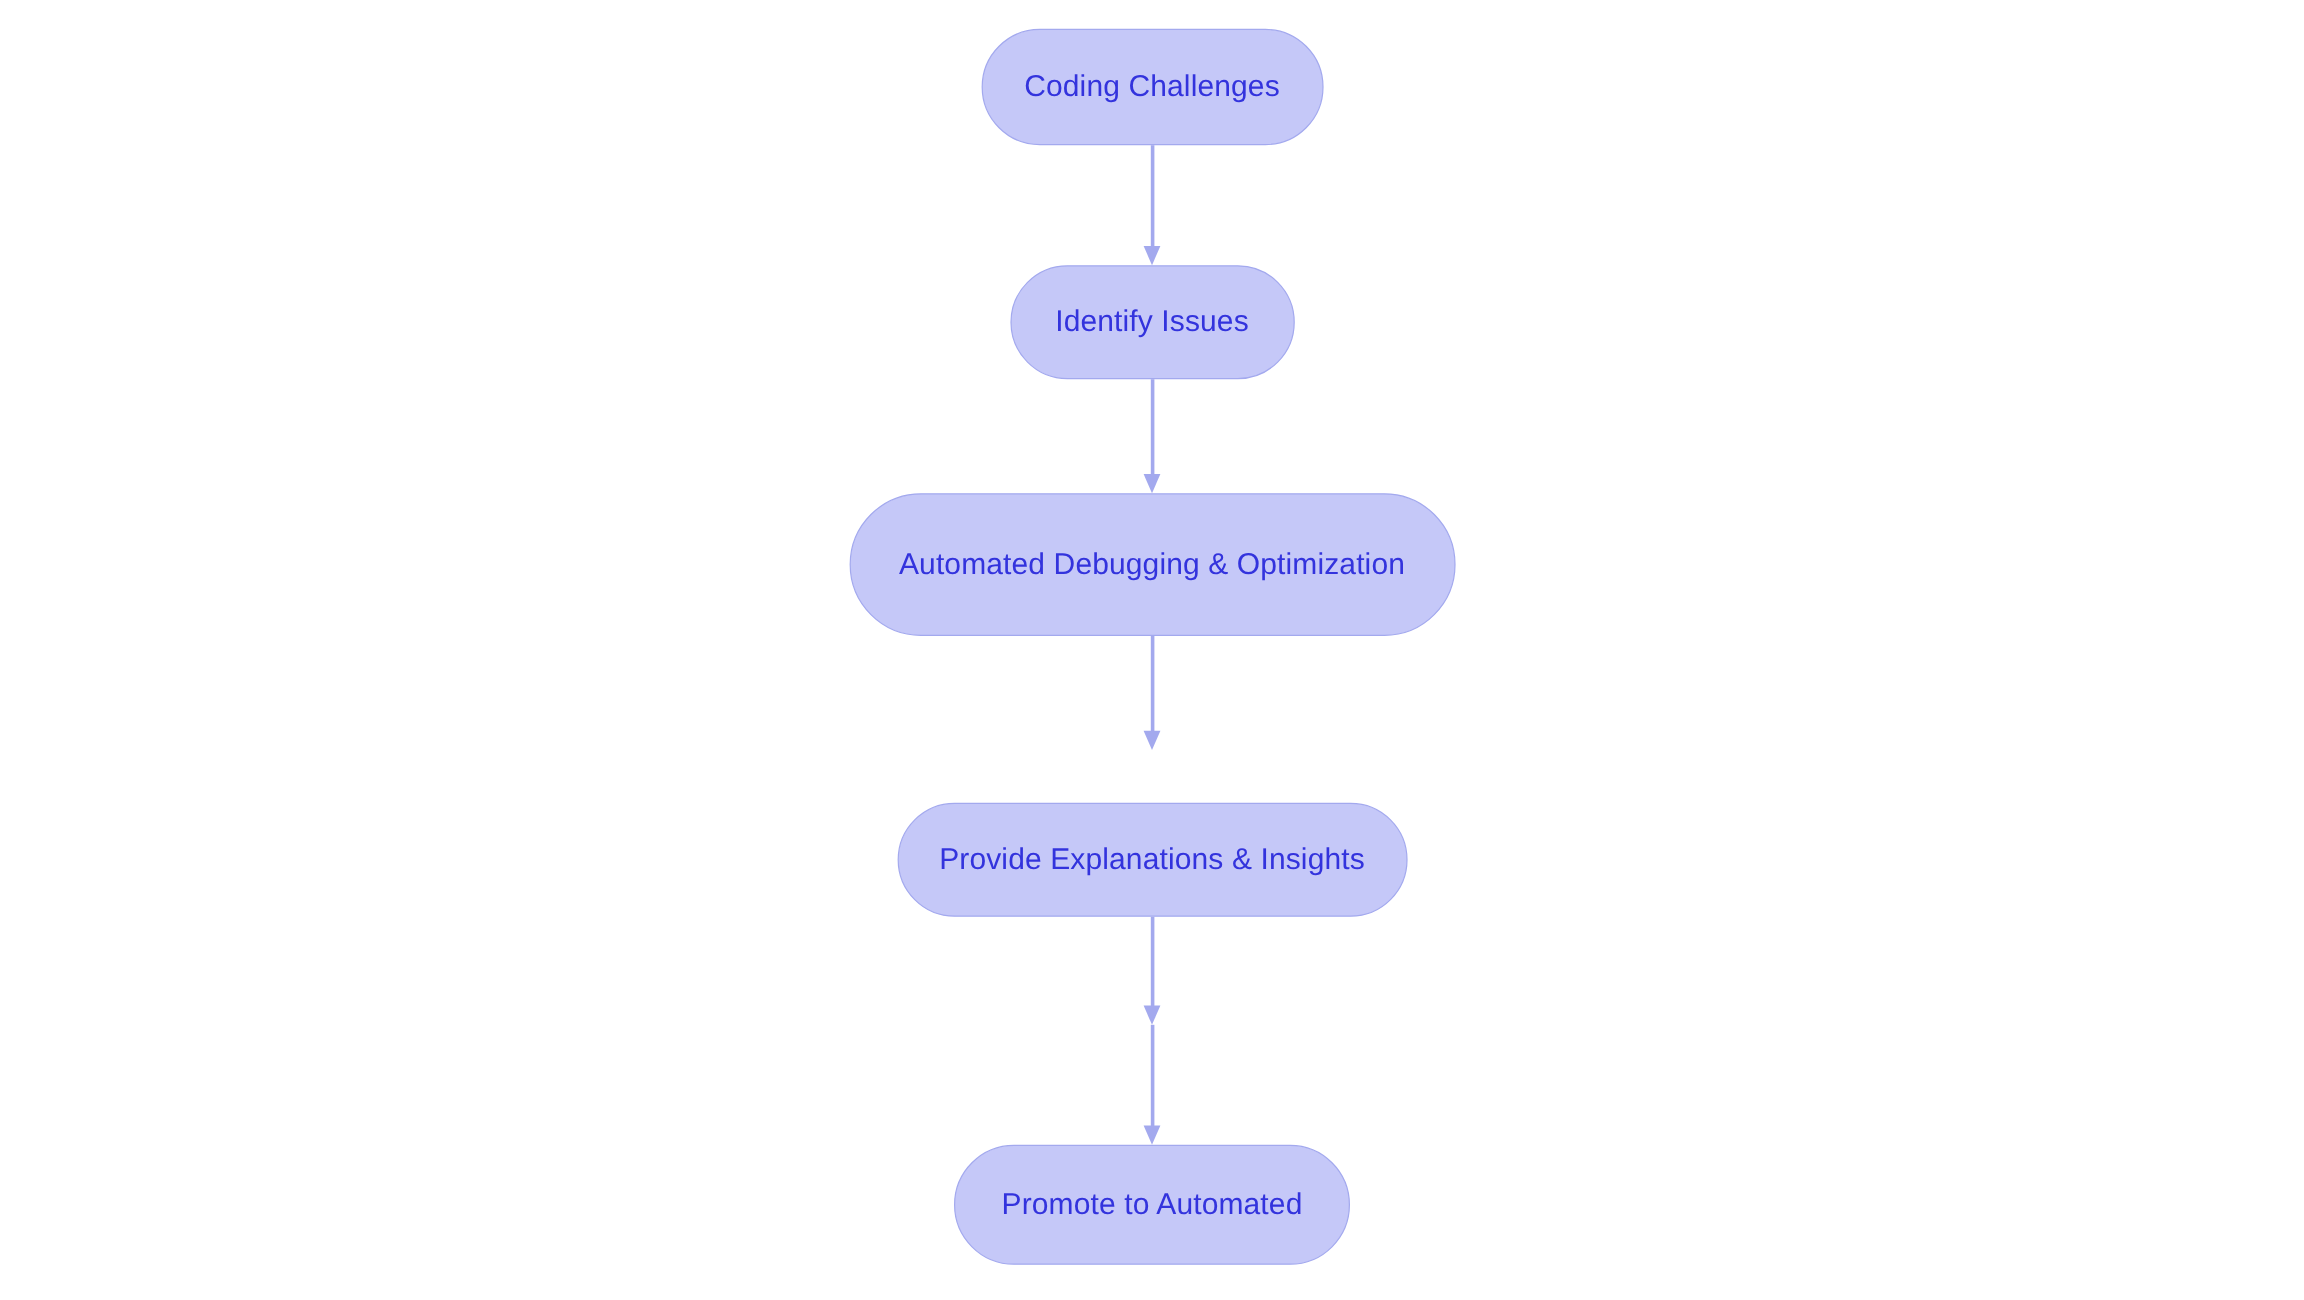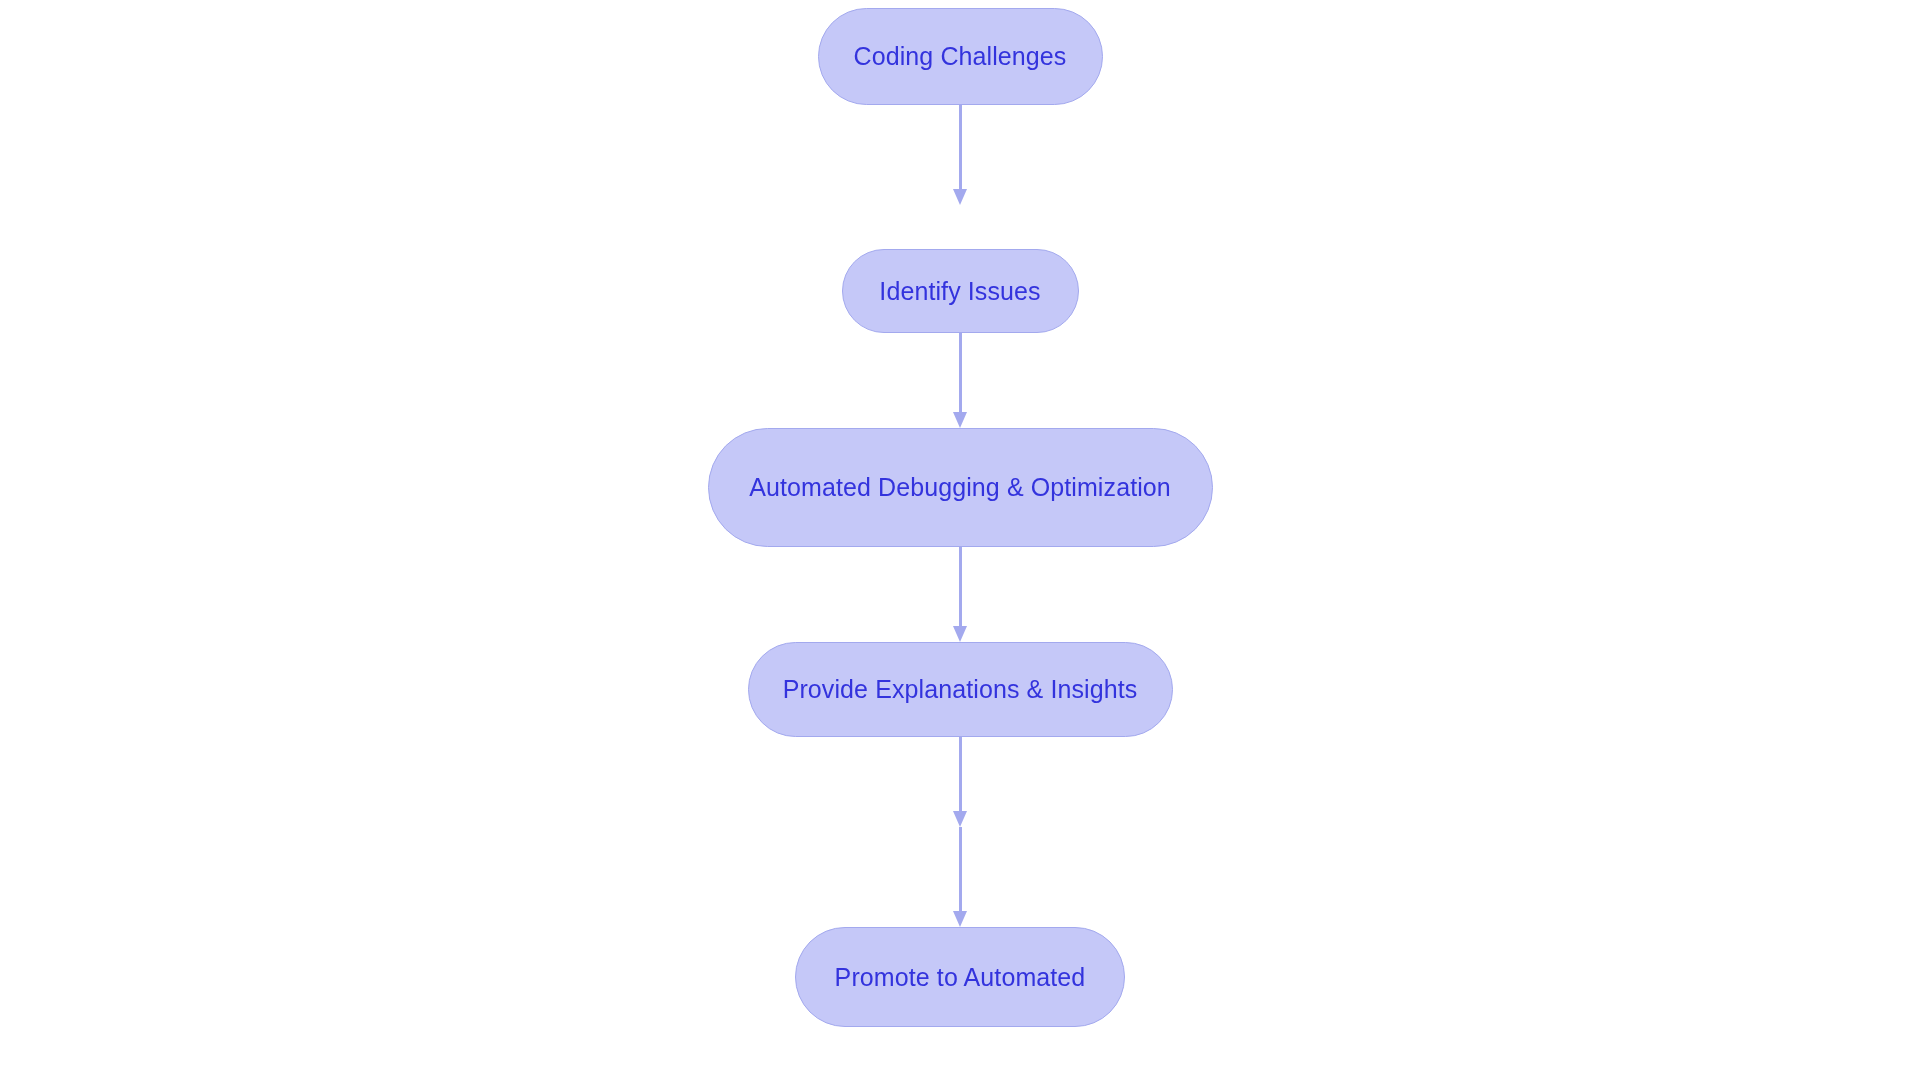--- a/index.html
+++ b/index.html
@@ -53,24 +53,24 @@
     line-height: 1;
     padding: 0 34px;
     user-select: none;
   }
 
   .node-label {
     display: block;
   }
 
   
-  .node-0 { height: 97px; min-width: 285px; margin-top: 8px; }
-  .node-1 { height: 84px; min-width: 237px; margin-top: 44px; }
+  .node-0 { height: 97px; min-width: 285px; margin-top: 24px; }
+  .node-1 { height: 95px; min-width: 237px; }
   .node-2 { height: 119px; min-width: 505px; }
-  .node-3 { height: 95px; min-width: 425px; }
+  .node-3 { height: 95px; min-width: 425px; margin-top: 44px; }
   .node-4 { height: 98px; min-width: 355px; }
   .node-5 { height: 100px; min-width: 330px; }
 
   .connector {
     position: relative;
     width: 20px;
     display: flex;
     flex-direction: column;
     align-items: center;
     justify-content: flex-start;

